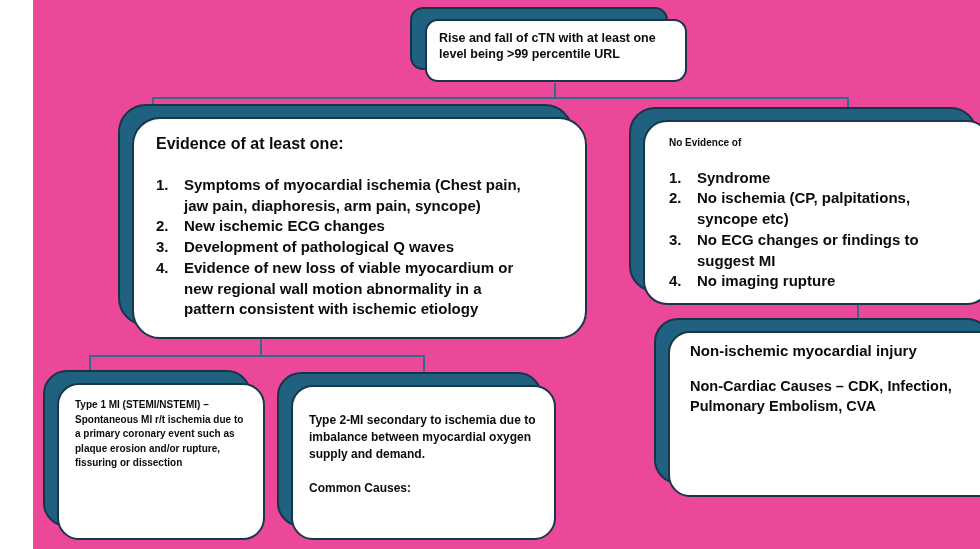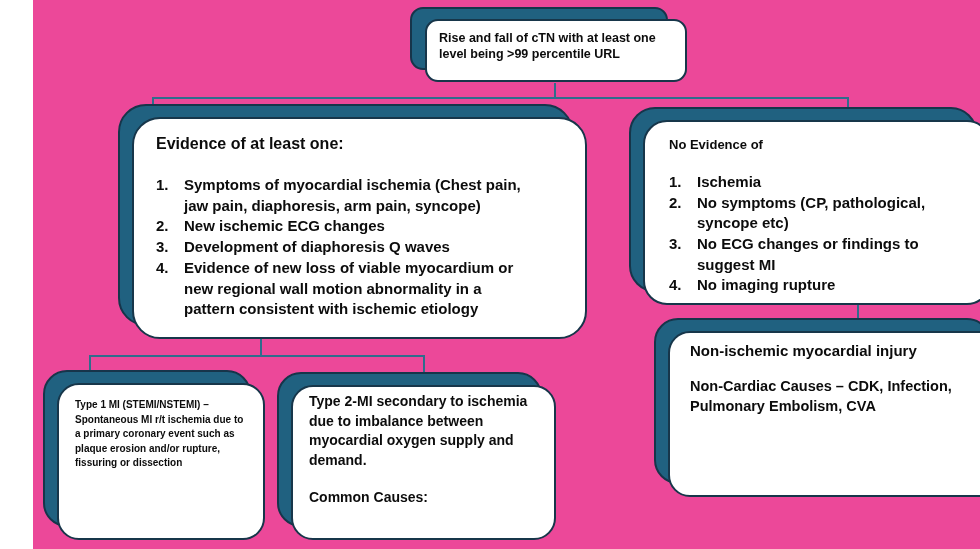--- a/index.html
+++ b/index.html
@@ -36,25 +36,25 @@
   
   .box-title { font-size: 16px; }
   .li-row { display: flex; }
   .li-num { flex: 0 0 28px; }
   .li-text { flex: 1; }
 
   #evidence-card { padding: 14px 50px 0 22px; font-size: 15px; line-height: 1.38; }
   #evidence-card .box-title { margin-bottom: 20px; }
 
   #noevidence-card { padding: 14px 30px 0 24px; font-size: 15px; line-height: 1.38; }
-  #noevidence-card .box-title { font-size: 13px; margin-bottom: 18px; }
+  #noevidence-card .box-title { font-size: 10px; margin-bottom: 18px; }
 
   
   #type1-card { padding: 13px 14px 0 16px; font-size: 10px; line-height: 1.45; }
-  #type2-card { padding: 5px 12px 0 16px; font-size: 14px; line-height: 1.4; }
+  #type2-card { padding: 25px 12px 0 16px; font-size: 12px; line-height: 1.4; }
   #type2-card .para { margin-bottom: 18px; }
   #injury-card { padding: 8px 14px 0 20px; font-size: 14.5px; line-height: 1.35; }
   #injury-card .box-title { font-size: 15px; margin-bottom: 16px; }
   #injury-card .para { margin-bottom: 15px; }
 </style>
 </head>
 <body>
 
 <div id="canvas">
 
@@ -82,40 +82,40 @@
       <div class="li-row">
         <span class="li-num">1.</span>
         <span class="li-text">Symptoms of myocardial ischemia (Chest pain, jaw pain, diaphoresis, arm pain, syncope)</span>
       </div>
       <div class="li-row">
         <span class="li-num">2.</span>
         <span class="li-text">New ischemic ECG changes</span>
       </div>
       <div class="li-row">
         <span class="li-num">3.</span>
-        <span class="li-text">Development of diaphoresis Q waves</span>
+        <span class="li-text">Development of pathological Q waves</span>
       </div>
       <div class="li-row">
         <span class="li-num">4.</span>
         <span class="li-text">Evidence of new loss of viable myocardium or new regional wall motion abnormality in a pattern consistent with ischemic etiology</span>
       </div>
     </div>
   </div>
 
   <div class="node" style="left:596px; top:107px; width:362px; height:198px;">
     <div class="shadow" style="width:348px; height:185px; border-radius:26px;"></div>
     <div class="card" id="noevidence-card" style="width:348px; height:185px; border-radius:24px;">
       <div class="box-title">No Evidence of</div>
       <div class="li-row">
         <span class="li-num">1.</span>
-        <span class="li-text">Ischemia</span>
+        <span class="li-text">Syndrome</span>
       </div>
       <div class="li-row">
         <span class="li-num">2.</span>
-        <span class="li-text">No symptoms (CP, pathological, syncope etc)</span>
+        <span class="li-text">No ischemia (CP, palpitations, syncope etc)</span>
       </div>
       <div class="li-row">
         <span class="li-num">3.</span>
         <span class="li-text">No ECG changes or findings to suggest MI</span>
       </div>
       <div class="li-row">
         <span class="li-num">4.</span>
         <span class="li-text">No imaging rupture</span>
       </div>
     </div>

